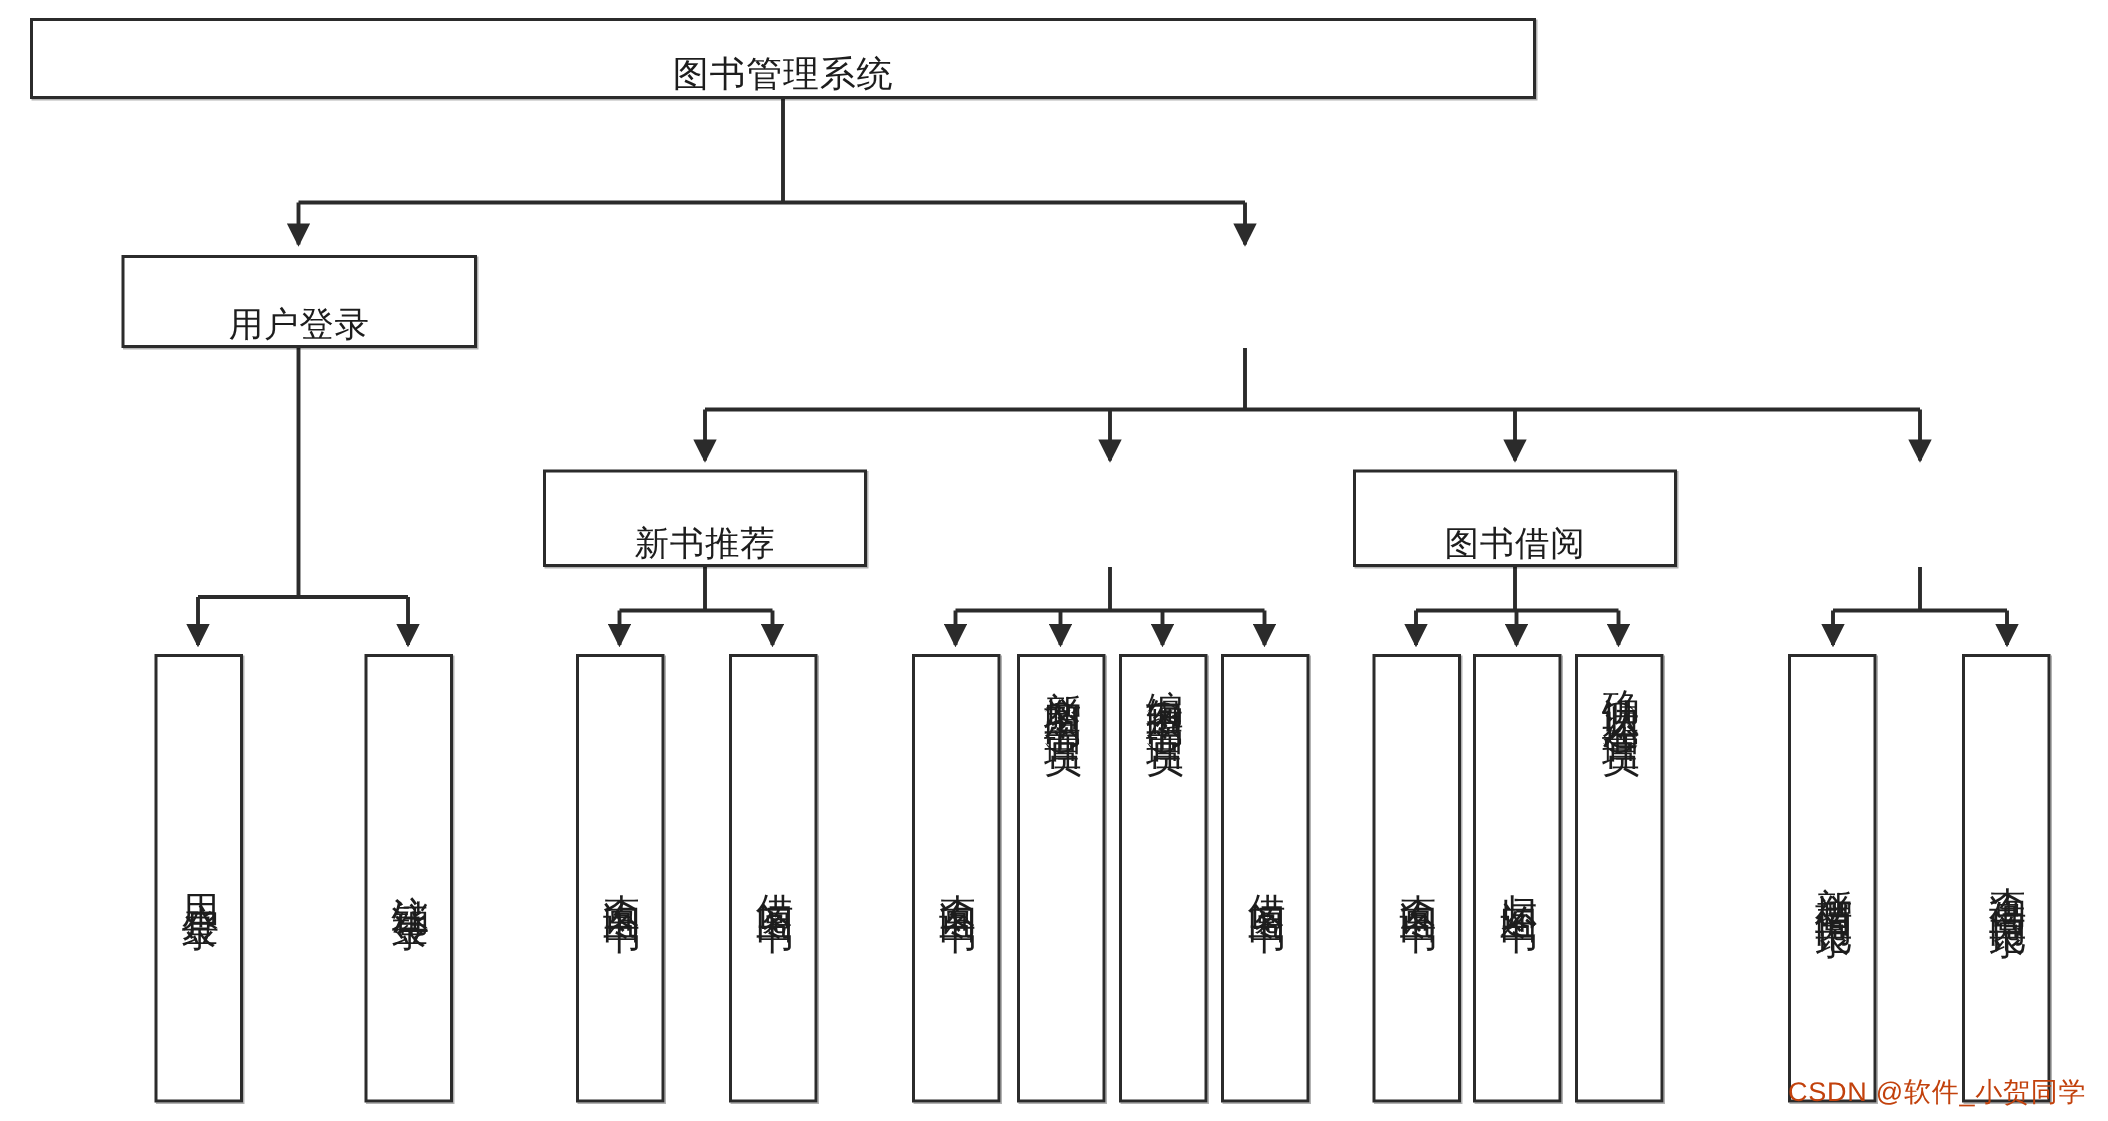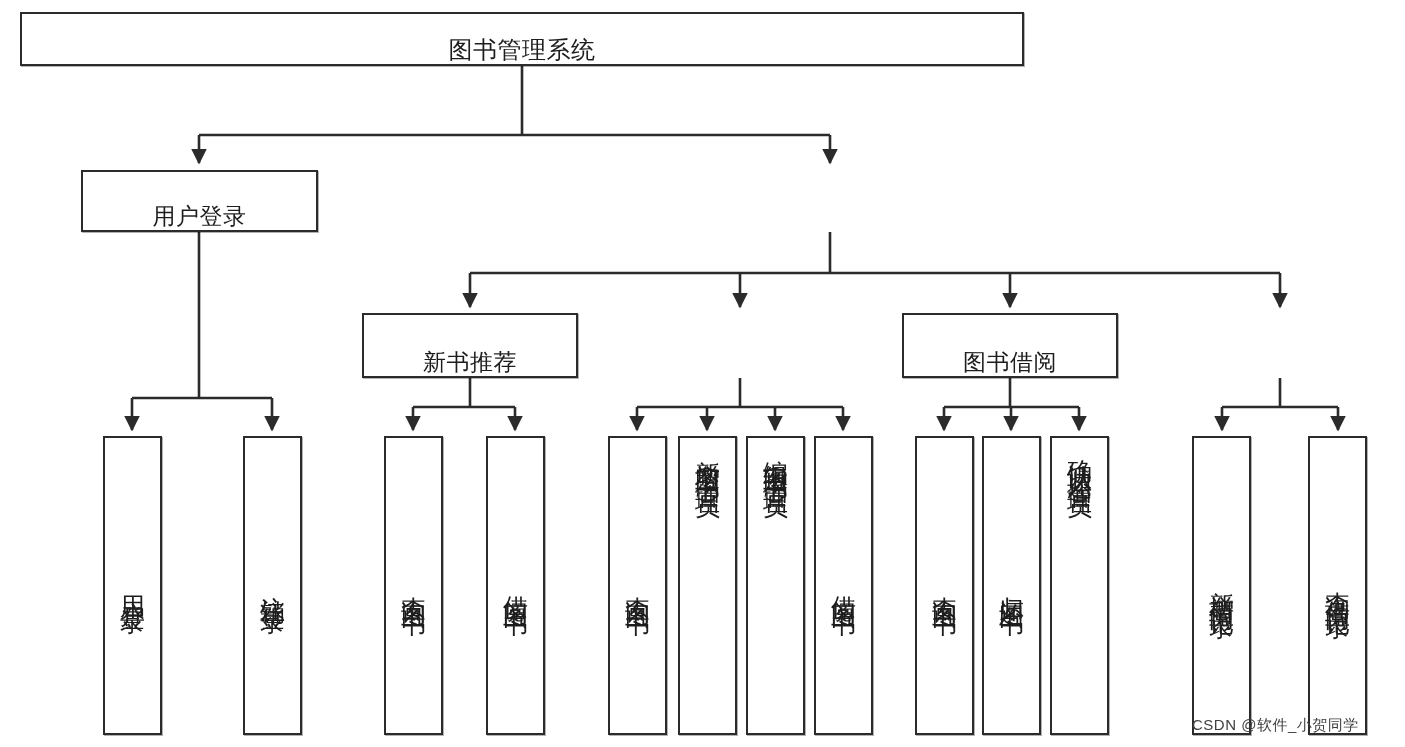--- a/index.html
+++ b/index.html
@@ -62,22 +62,22 @@
     line-height: 1.0;
     letter-spacing: 5px;
     white-space: nowrap;
   }
   .node.vert.vcenter {
     align-items: center;
     padding-top: 0;
   }
   .watermark {
     position: absolute;
-    font-size: 15px;
-    color: #404040;
+    font-size: 18px;
+    color: #c2410c;
     white-space: nowrap;
     z-index: 5;
     letter-spacing: 0.5px;
   }
 </style>
 </head>
 <body>
 
 <div id="canvas">
 

